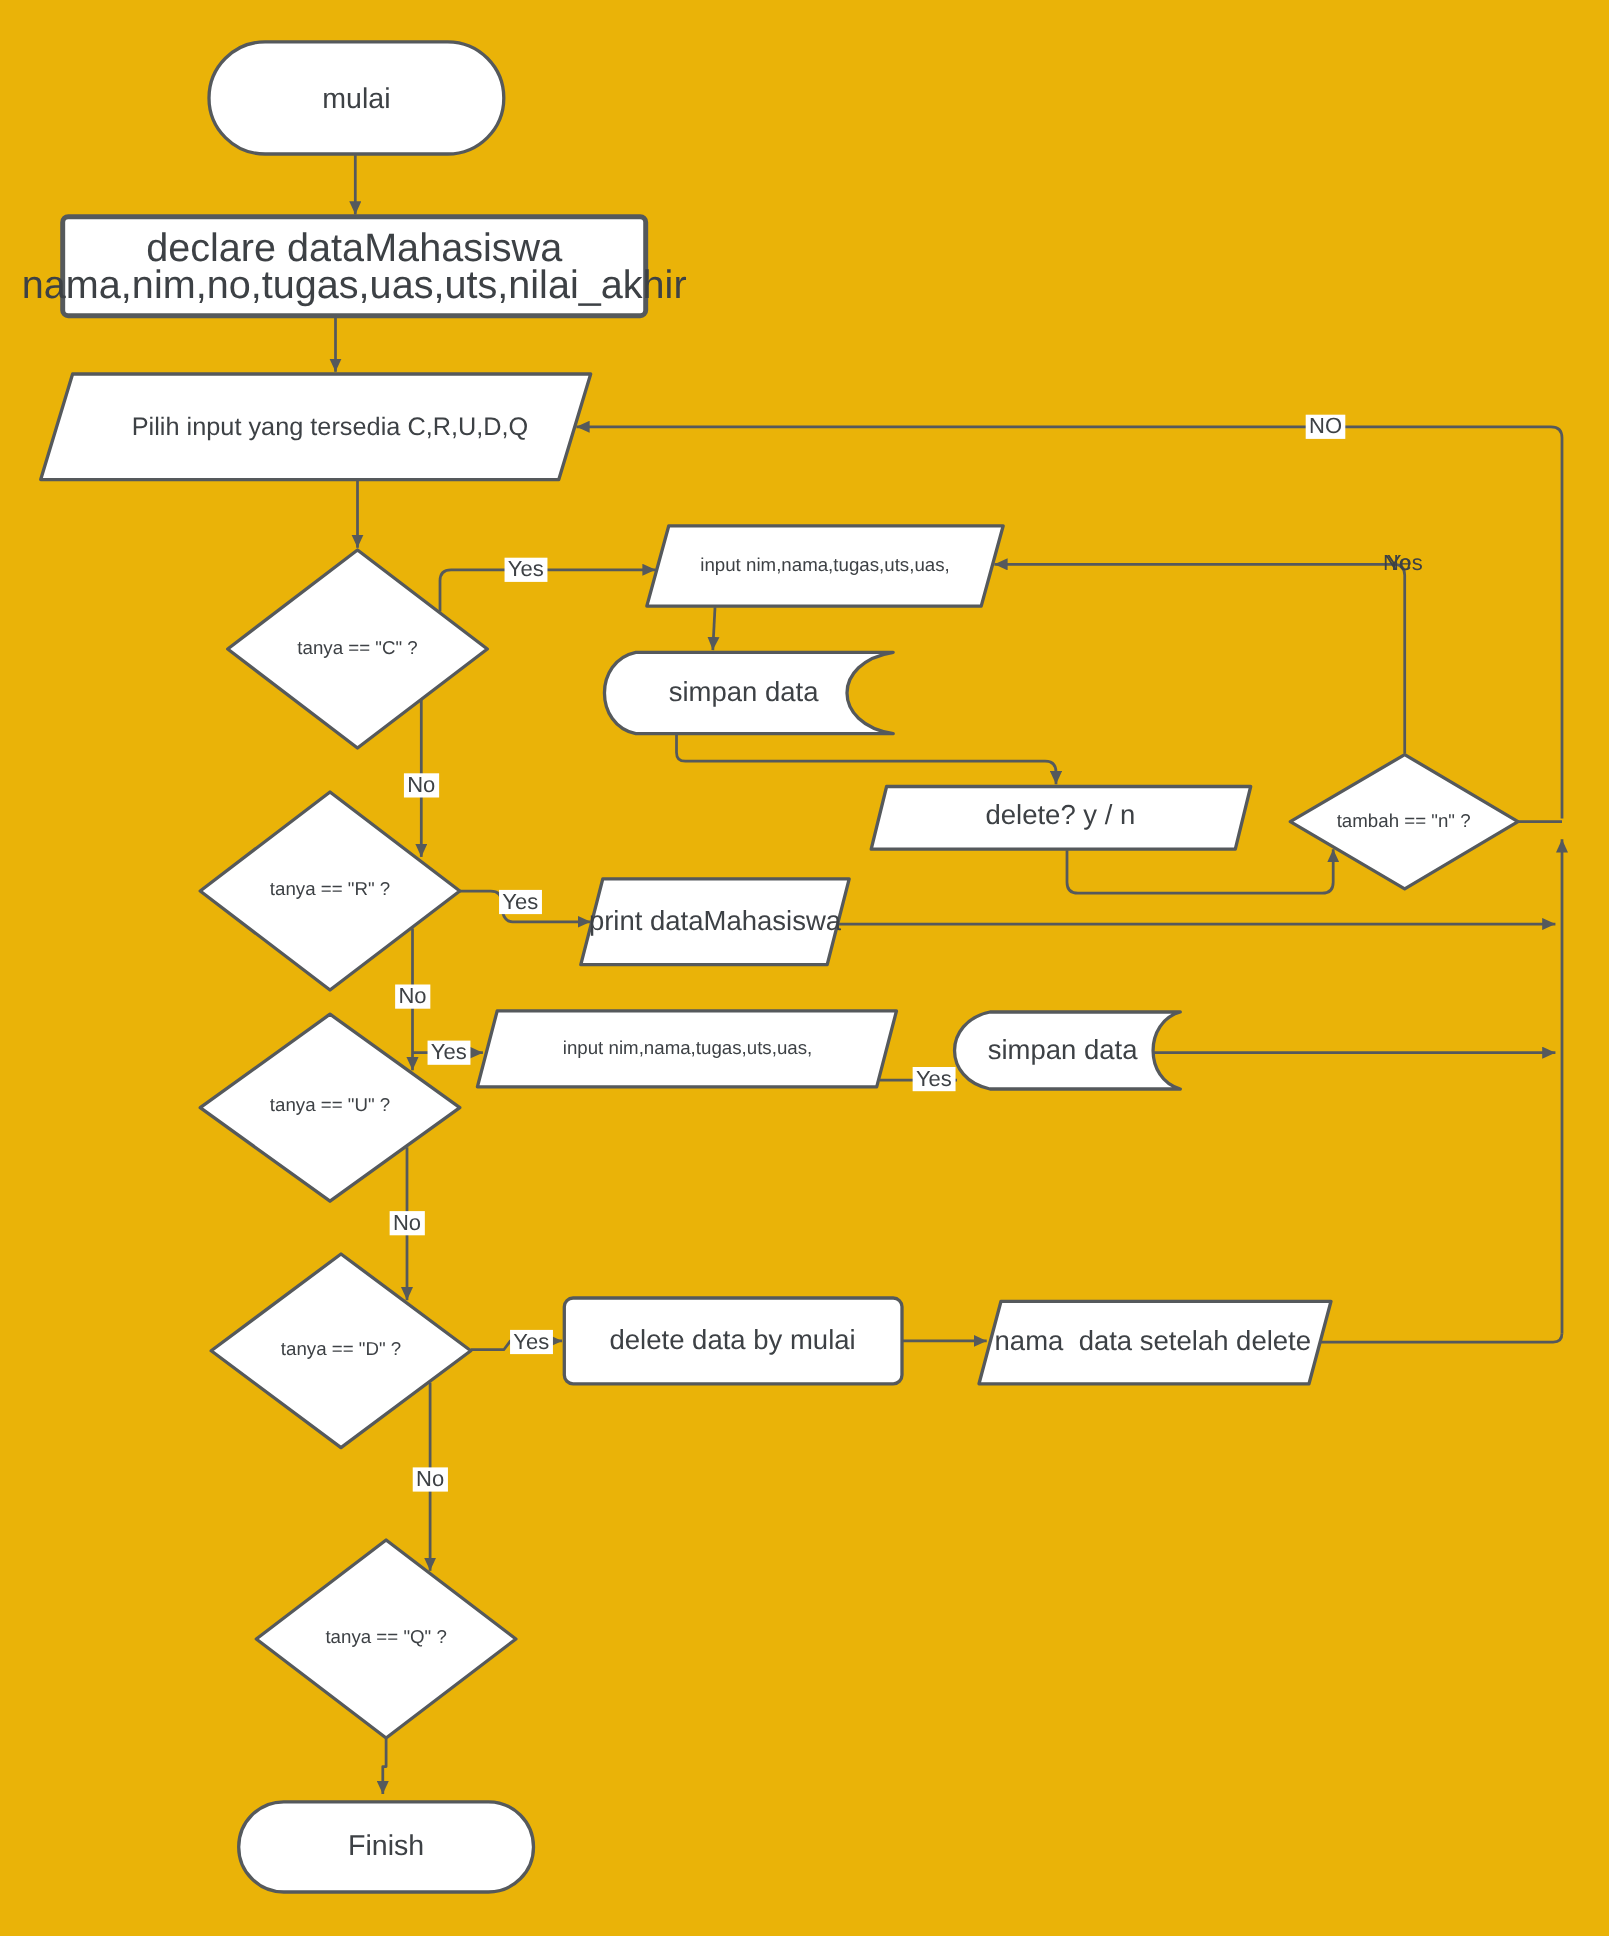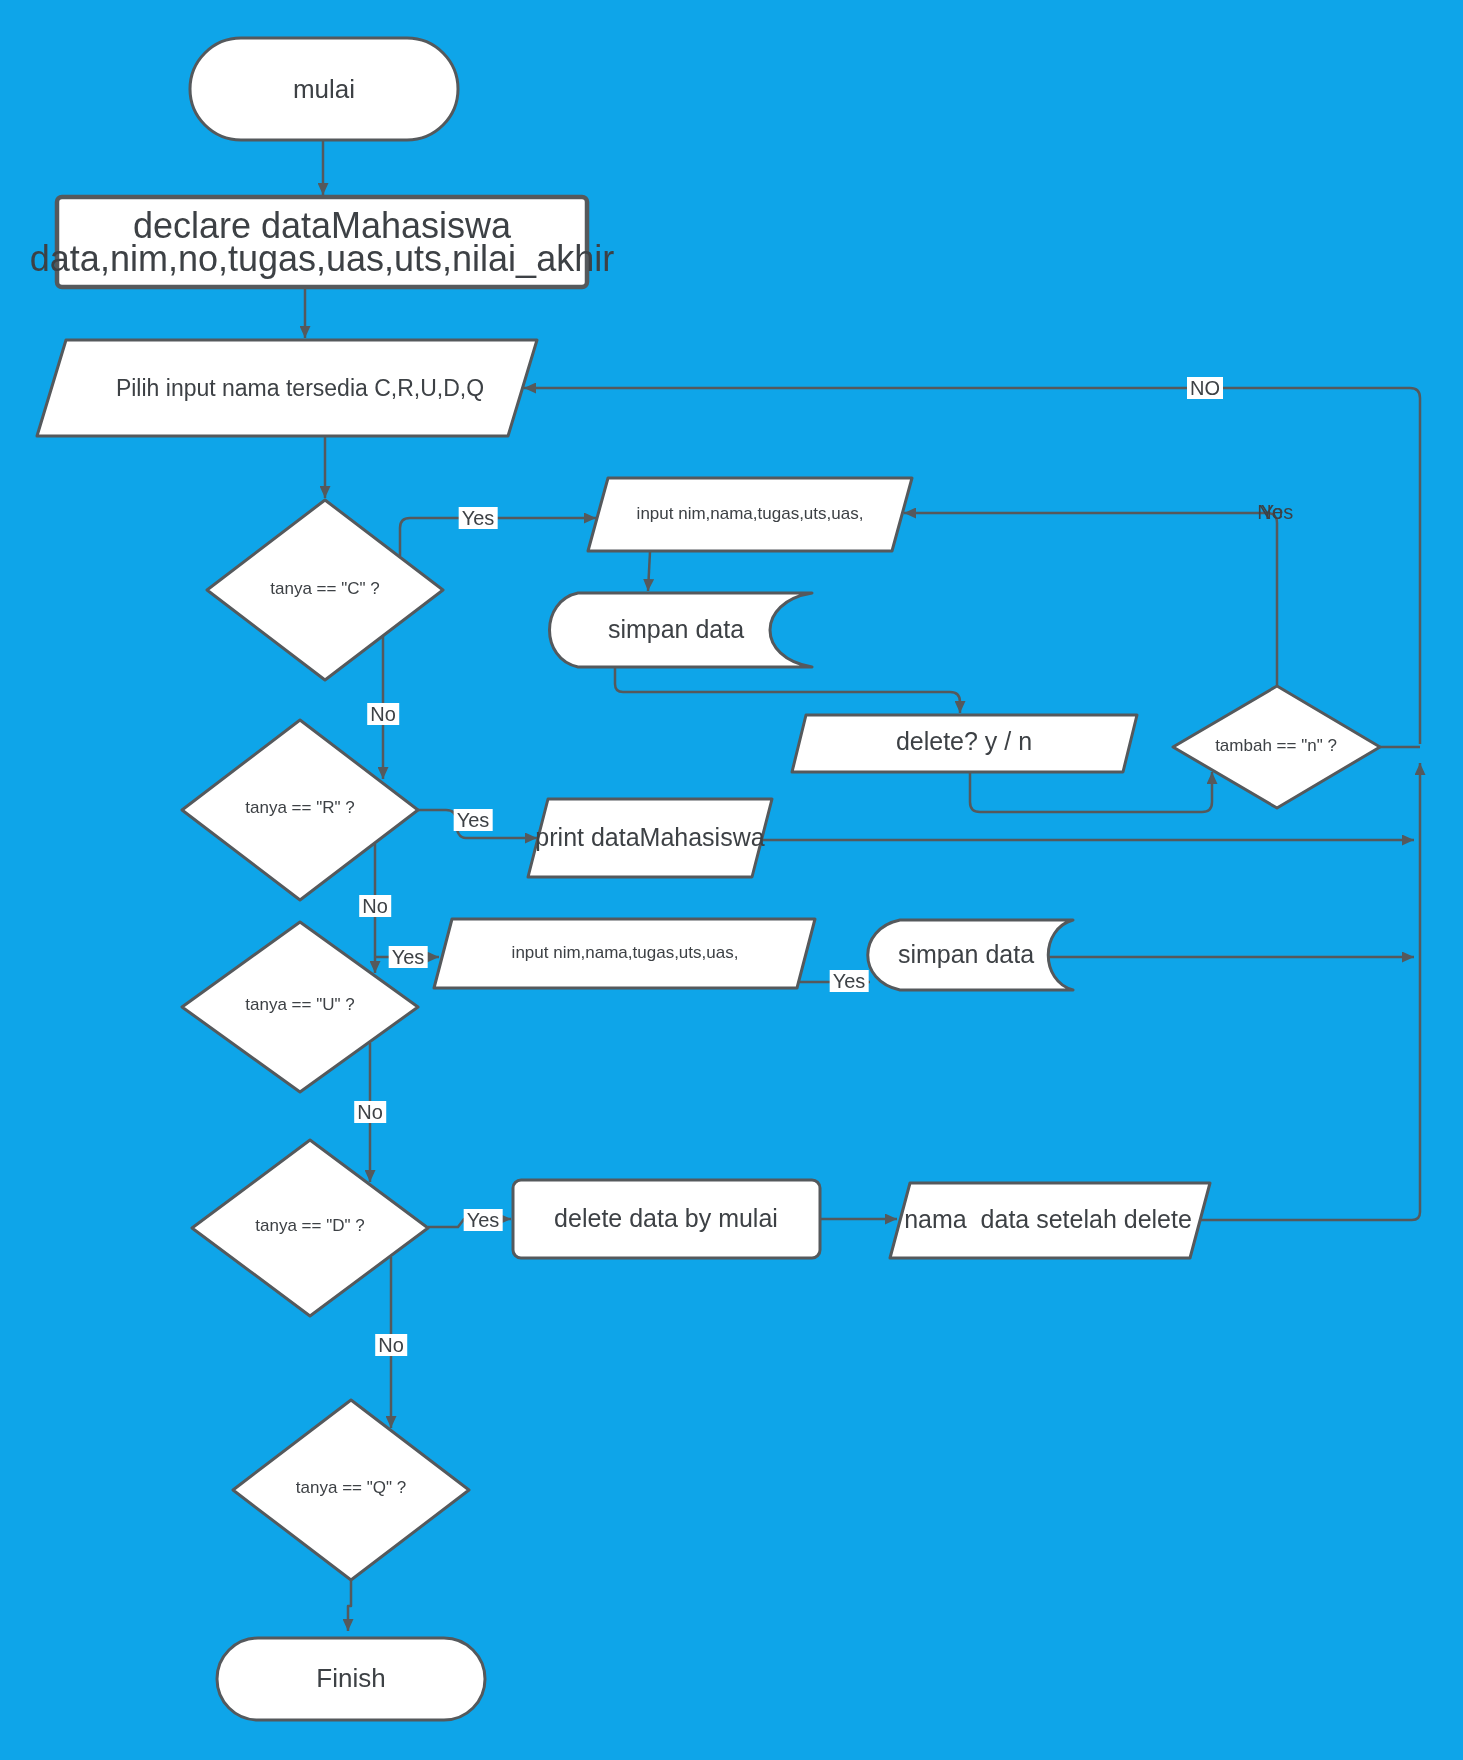--- a/index.html
+++ b/index.html
@@ -1,19 +1,19 @@
 <!DOCTYPE html>
 <html><head>
 <meta charset="utf-8">
 <style>
   html,body{margin:0;padding:0;background:#ffffff;}
   .canvas{
     position:relative;
     width:1463px;height:1760px;
-    background:#0ea5e9;
+    background:#eab308;
     font-family:"Liberation Sans",sans-serif;
     overflow:hidden;
   }
   .canvas svg{position:absolute;left:0;top:0;}
   .nlabel{
     position:absolute;
     transform:translate(-50%,-50%);
     color:#3d4145;
     font-size:17px;
     line-height:1.25;
@@ -93,22 +93,22 @@
       <path d="M 310 1140 L 428 1228 L 310 1316 L 192 1228 Z"></path>
       <rect x="513" y="1180" width="307" height="78" rx="8"></rect>
       <path d="M 910 1183 L 1210 1183 L 1190 1258 L 890 1258 Z"></path>
       <path d="M 351 1400 L 469 1490 L 351 1580 L 233 1490 Z"></path>
       <rect x="217" y="1638" width="268" height="82" rx="41"></rect>
     </g>
   </svg>
 
   <div class="nlabel fs26" style="left:324px;top:89px">mulai</div>
   <div class="nlabel fs27" style="left:322px;top:225px">declare dataMahasiswa</div>
-  <div class="nlabel fs27" style="left:322px;top:258px">data,nim,no,tugas,uas,uts,nilai_akhir</div>
-  <div class="nlabel fs23" style="left:300px;top:388px">Pilih input nama tersedia C,R,U,D,Q</div>
+  <div class="nlabel fs27" style="left:322px;top:258px">nama,nim,no,tugas,uas,uts,nilai_akhir</div>
+  <div class="nlabel fs23" style="left:300px;top:388px">Pilih input yang tersedia C,R,U,D,Q</div>
   <div class="nlabel" style="left:325px;top:589px">tanya == "C" ?</div>
   <div class="nlabel" style="left:750px;top:514px">input nim,nama,tugas,uts,uas,</div>
   <div class="nlabel fs25" style="left:676px;top:630px">simpan data</div>
   <div class="nlabel fs25" style="left:964px;top:742px">delete? y / n</div>
   <div class="nlabel" style="left:1276px;top:746px">tambah == "n" ?</div>
   <div class="nlabel" style="left:300px;top:808px">tanya == "R" ?</div>
   <div class="nlabel fs25" style="left:650px;top:838px">print dataMahasiswa</div>
   <div class="nlabel" style="left:300px;top:1005px">tanya == "U" ?</div>
   <div class="nlabel" style="left:625px;top:953px">input nim,nama,tugas,uts,uas,</div>
   <div class="nlabel fs25" style="left:966px;top:955px">simpan data</div>

